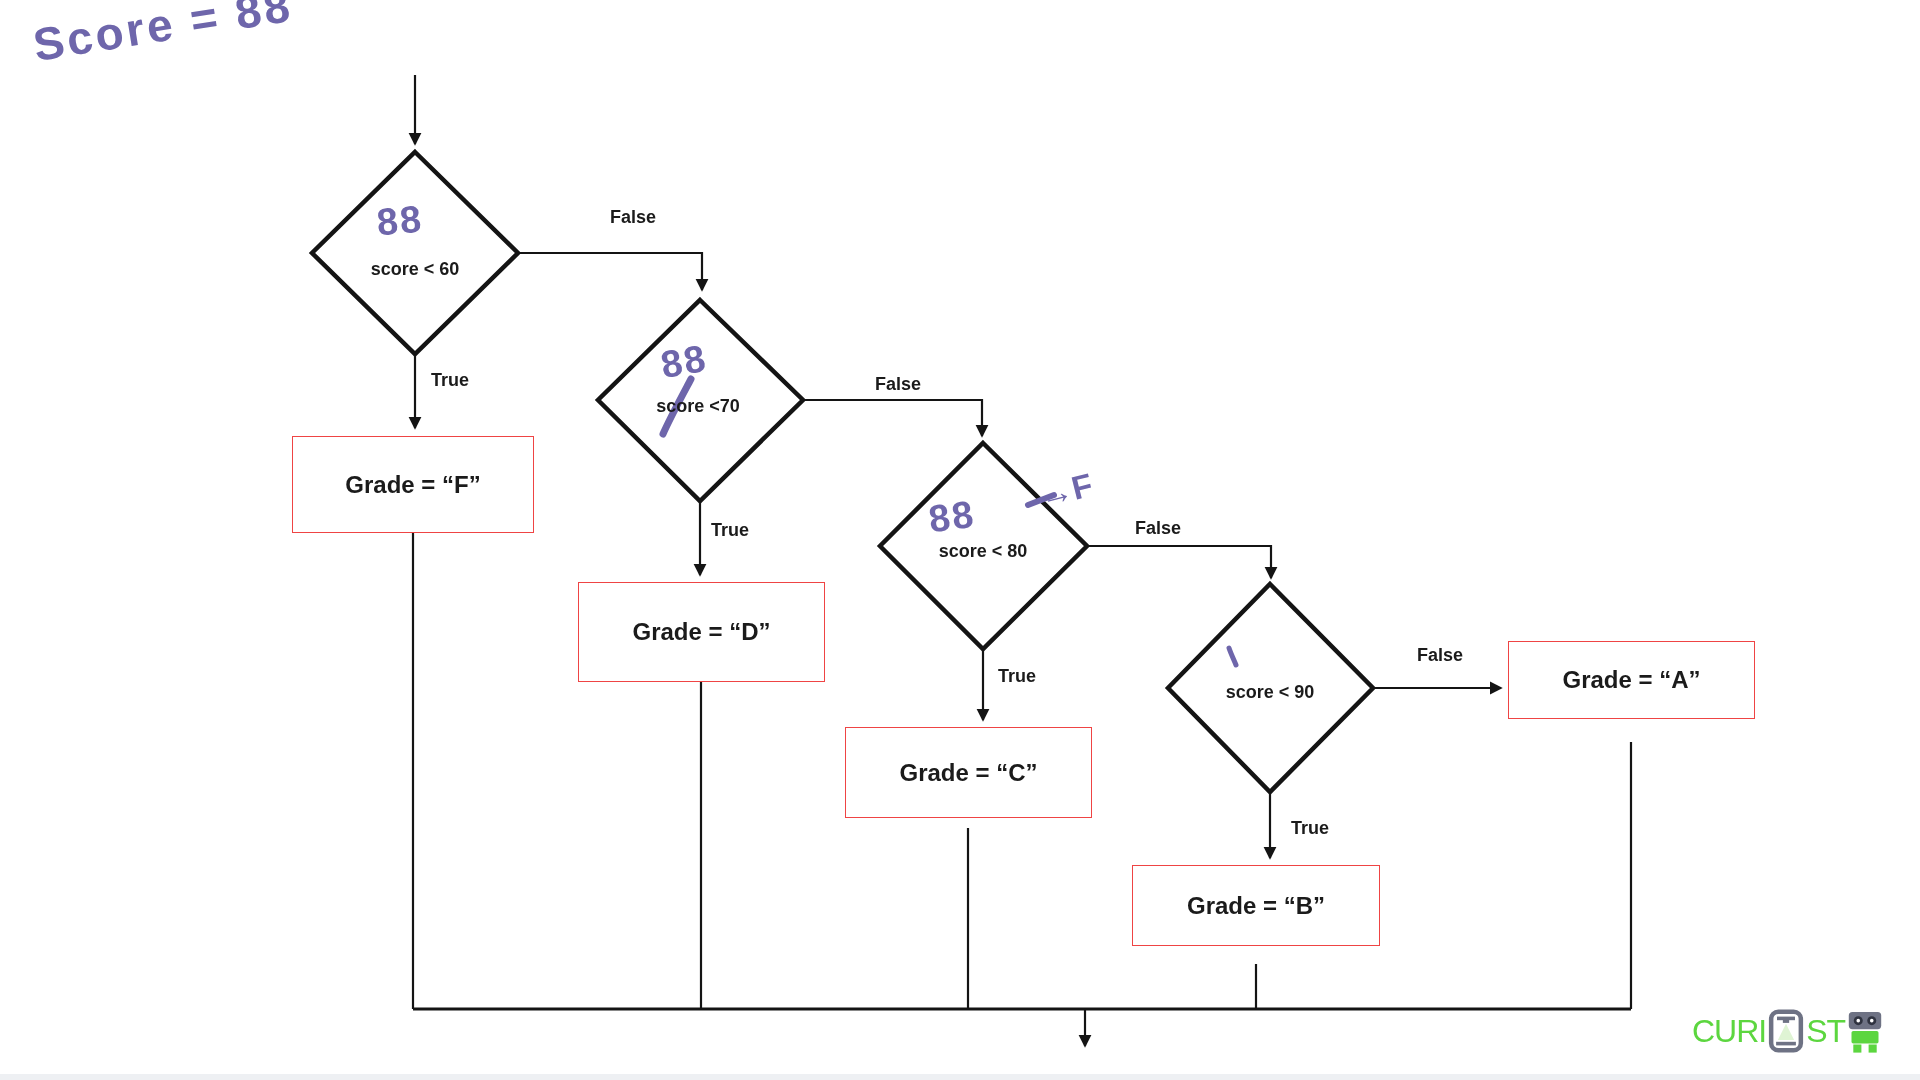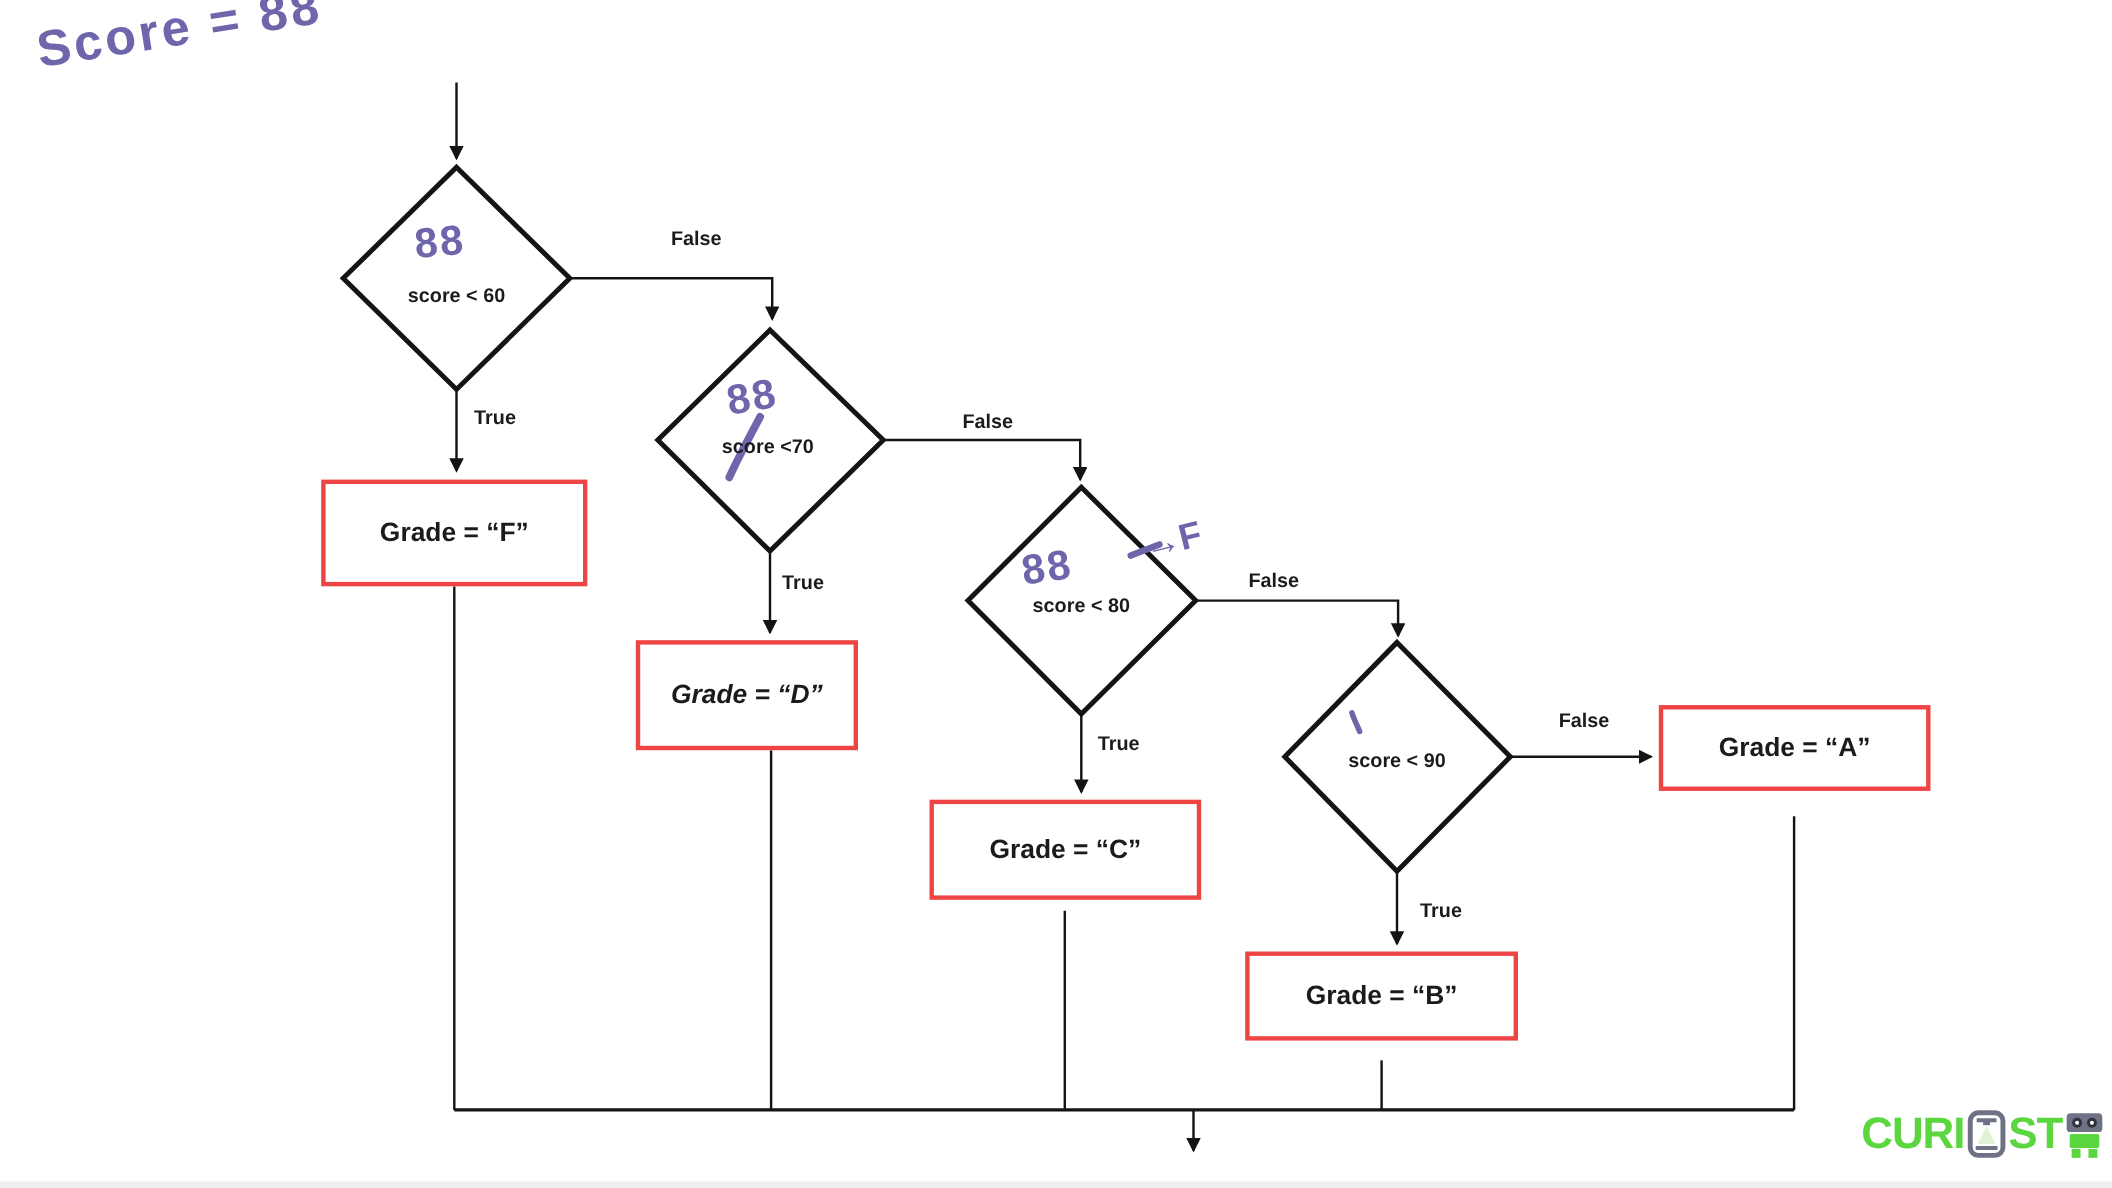--- a/index.html
+++ b/index.html
@@ -15,21 +15,21 @@
     position: absolute;
     transform: translate(-50%, -50%);
     font-weight: bold;
     font-size: 18px;
     color: #1b1b1b;
     white-space: nowrap;
     z-index: 3;
   }
   .result-box {
     position: absolute;
-    border: 4px solid #ef4444;
+    border: 1px solid #ef4444;
     background: #ffffff;
     box-sizing: border-box;
     display: flex; align-items: center; justify-content: center;
     font-weight: bold; font-size: 24px; color: #1b1b1b;
     white-space: nowrap;
     z-index: 2;
   }
   .ink {
     position: absolute;
     color: #6e66ab;
@@ -47,21 +47,21 @@
   }
   .mark-88 { font-size: 38px; letter-spacing: 2px; }
   .mark-f  { font-size: 33px; }
   .logo {
     position: absolute;
     left: 1692px; top: 1008px;
     display: flex; align-items: center; gap: 2px;
     z-index: 3;
   }
   .logo-text {
-    font-size: 40px; font-weight: 700;
+    font-size: 32px; font-weight: 400;
     color: #5cd63f; letter-spacing: -1px;
   }
   .bottom-strip {
     position: absolute; left: 0; bottom: 0;
     width: 100%; height: 6px;
     background: #eef0f3;
     z-index: 5;
   }
 </style>
 </head>
@@ -110,21 +110,21 @@
 <div class="edge-label" style="left:633px; top:217px;">False</div>
 <div class="edge-label" style="left:898px; top:384px;">False</div>
 <div class="edge-label" style="left:1158px; top:528px;">False</div>
 <div class="edge-label" style="left:1440px; top:655px;">False</div>
 <div class="edge-label" style="left:450px; top:380px;">True</div>
 <div class="edge-label" style="left:730px; top:530px;">True</div>
 <div class="edge-label" style="left:1017px; top:676px;">True</div>
 <div class="edge-label" style="left:1310px; top:828px;">True</div>
 
 <div class="result-box" style="left:292px; top:436px; width:242px; height:97px;">Grade = “F”</div>
-<div class="result-box" style="left:578px; top:582px; width:202px; height:100px;font-style:italic;">Grade = “D”</div>
+<div class="result-box" style="left:578px; top:582px; width:247px; height:100px;">Grade = “D”</div>
 <div class="result-box" style="left:845px; top:727px; width:247px; height:91px;">Grade = “C”</div>
 <div class="result-box" style="left:1132px; top:865px; width:248px; height:81px;">Grade = “B”</div>
 <div class="result-box" style="left:1508px; top:641px; width:247px; height:78px;">Grade = “A”</div>
 
 <div class="ink score-note">Score = 88</div>
 <div class="ink center mark-88" style="left:400px; top:221px; transform:translate(-50%,-50%) rotate(-5deg);">88</div>
 <div class="ink center mark-88" style="left:684px; top:362px; transform:translate(-50%,-50%) rotate(-10deg);">88</div>
 <div class="ink center mark-88" style="left:952px; top:517px; transform:translate(-50%,-50%) rotate(-8deg);">88</div>
 <div class="ink center mark-f" style="left:1066px; top:491px; transform:translate(-50%,-50%) rotate(-14deg);">→F</div>
 

